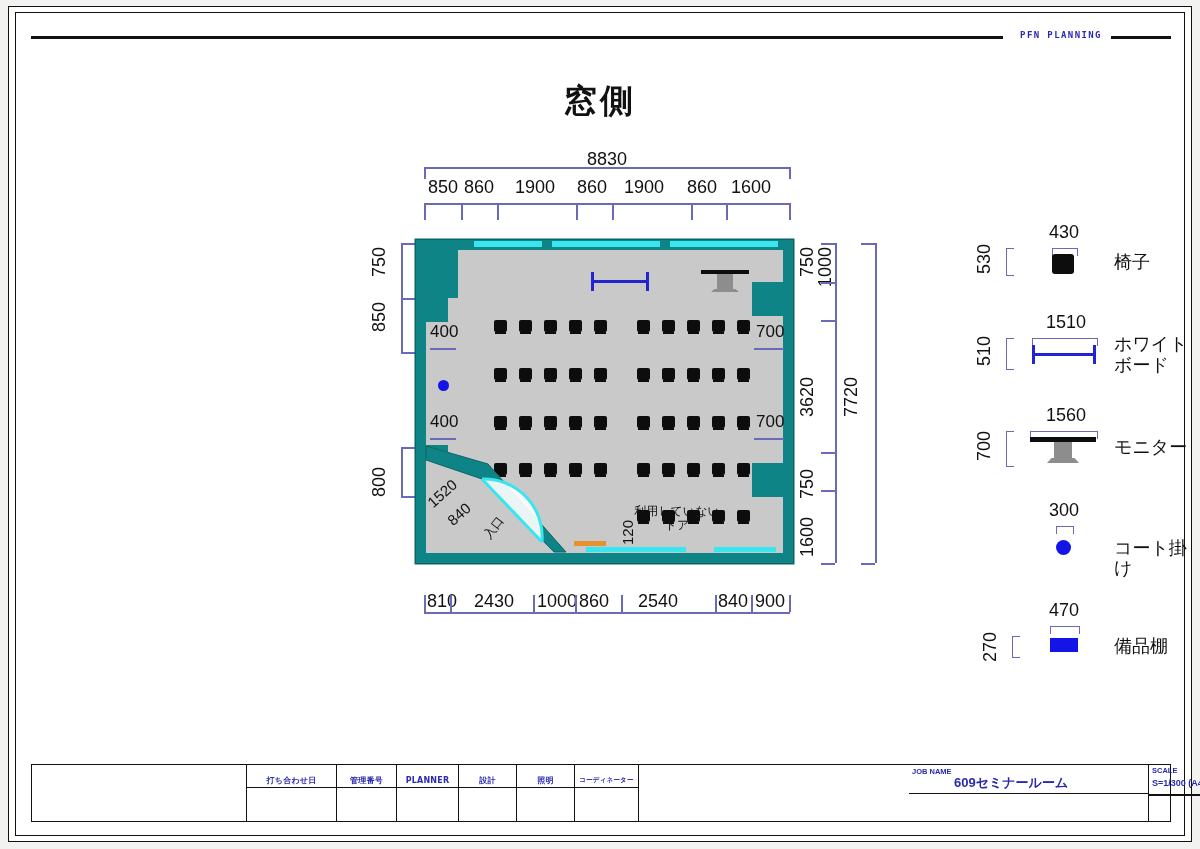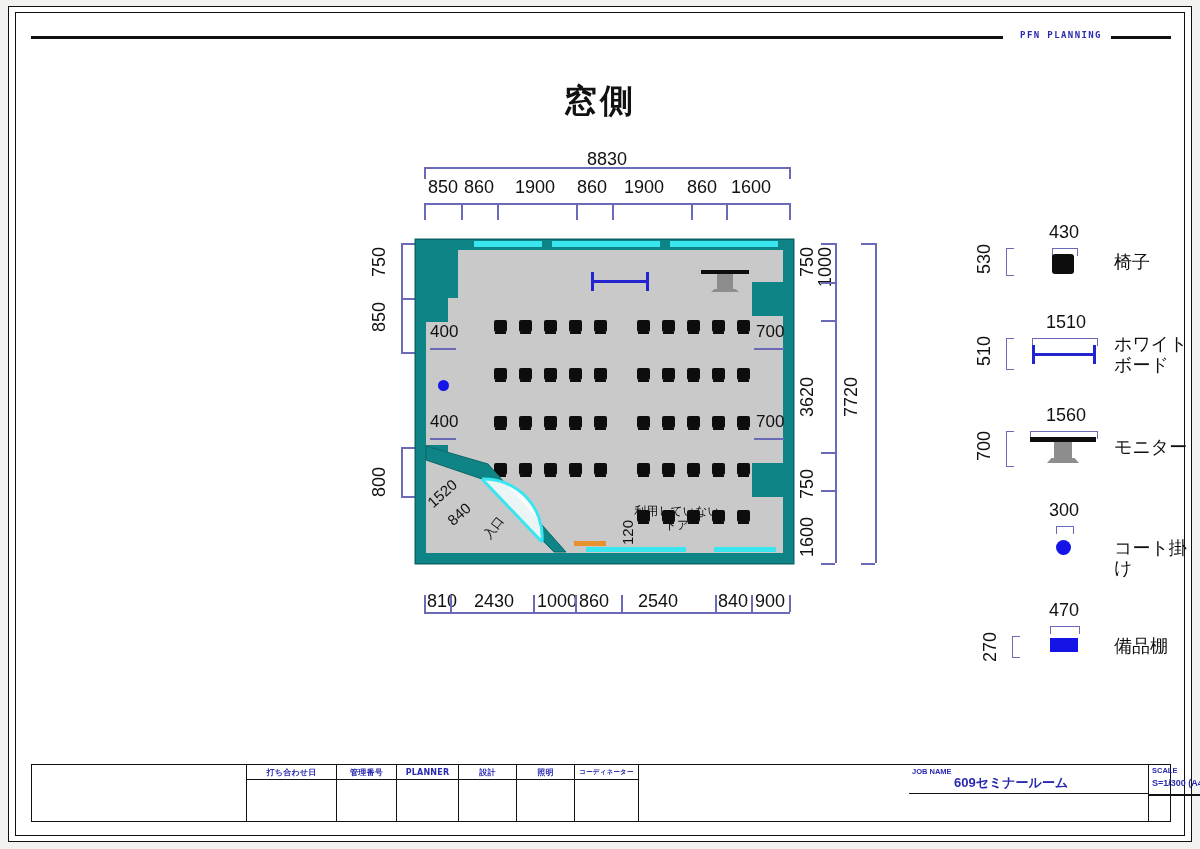--- a/index.html
+++ b/index.html
@@ -88,21 +88,21 @@
   .brk{position:absolute;border:1.5px solid #6a6ab8;}
   .brk-top{border-bottom:none;height:7px;}
   .brk-left{border-right:none;width:7px;}
   
   #titleblock{
     position:absolute;left:22px;top:757px;width:1140px;height:58px;
     border:1.5px solid #111;box-sizing:border-box;background:#fff;
   }
   .tb-cell{position:absolute;box-sizing:border-box;border-right:1.2px solid #111;height:100%;}
   .tb-hdr{
-    position:absolute;left:0;top:0;width:100%;height:15px;
+    position:absolute;left:0;top:8px;width:100%;height:15px;
     border-bottom:1.2px solid #111;box-sizing:border-box;
     font-size:8px;color:#2a2ab0;font-weight:bold;
     display:flex;align-items:center;justify-content:center;
     font-family:"DejaVu Sans","Liberation Sans",sans-serif;letter-spacing:.2px;
   }
   .tb-hdr.lft{justify-content:flex-start;padding-left:3px;}
   .memo-row{
     position:absolute;left:0;width:100%;height:13px;font-size:7px;color:#2a2ab0;
     border-top:1px solid #111;box-sizing:border-box;
     display:flex;align-items:center;gap:14px;padding-left:6px;font-weight:bold;

